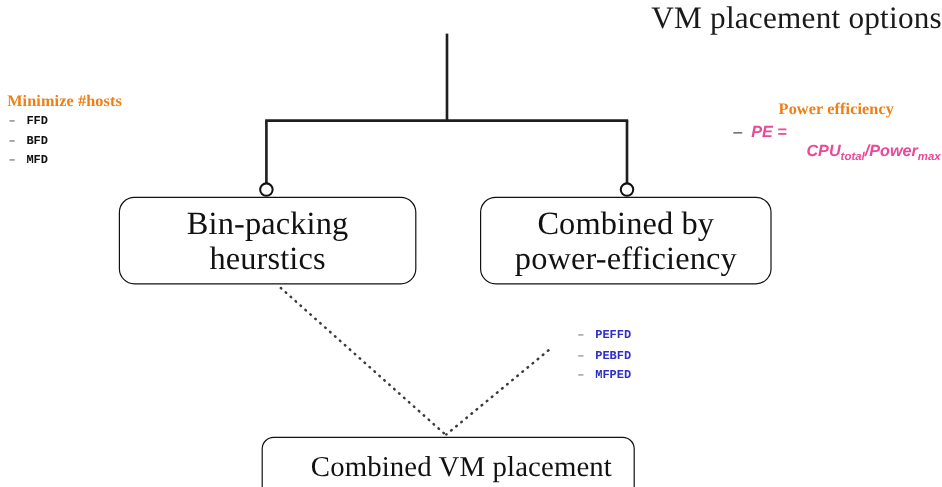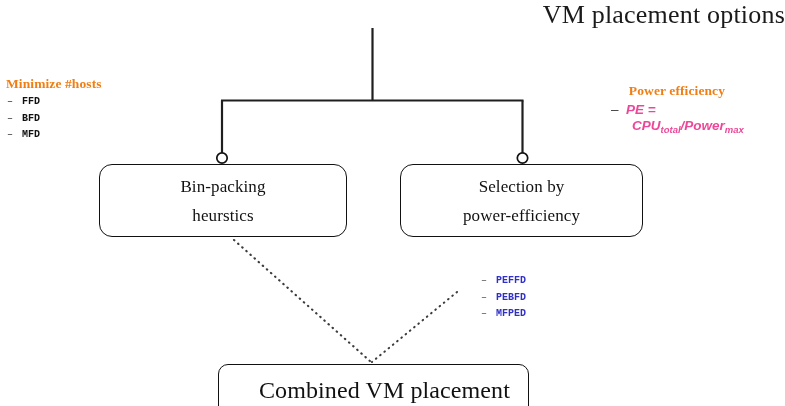--- a/index.html
+++ b/index.html
@@ -51,21 +51,21 @@
     display: flex;
     flex-direction: column;
     align-items: center;
     justify-content: center;
     font-family: "Liberation Serif", "DejaVu Serif", serif;
     color: #111111;
   }
   .node-line {
     display: block;
     white-space: nowrap;
-    font-size: 17px;
+    font-size: 27px;
     line-height: 29px;
     letter-spacing: 0.1px;
   }
 
   #box-binpacking {
     left: 99px;
     top: 164px;
     width: 248px;
     height: 73px;
   }
@@ -164,20 +164,21 @@
     position: absolute;
     left: 1px;
     top: 0;
     font-style: normal;
     font-weight: normal;
     color: #333333;
   }
   .formula .row2 {
     display: block;
     padding-left: 6px;
+    margin-left: 40px;
   }
   .formula sub {
     font-size: 9.5px;
     font-style: italic;
     font-weight: bold;
     vertical-align: baseline;
     position: relative;
     bottom: -2.5px;
   }
 </style>
@@ -204,21 +205,21 @@
   </svg>
 
   <div class="diagram-title">VM placement options</div>
 
   <div class="node-box" id="box-binpacking">
     <span class="node-line">Bin-packing</span>
     <span class="node-line">heurstics</span>
   </div>
 
   <div class="node-box" id="box-selection">
-    <span class="node-line">Selection by</span>
+    <span class="node-line">Combined by</span>
     <span class="node-line">power-efficiency</span>
   </div>
 
   <div class="node-box" id="box-combined">
     <span class="node-line">Combined VM placement</span>
   </div>
 
   <div class="annot" id="annot-minimize">
     <div class="annot-heading">Minimize #hosts</div>
     <ul class="annot-list">

